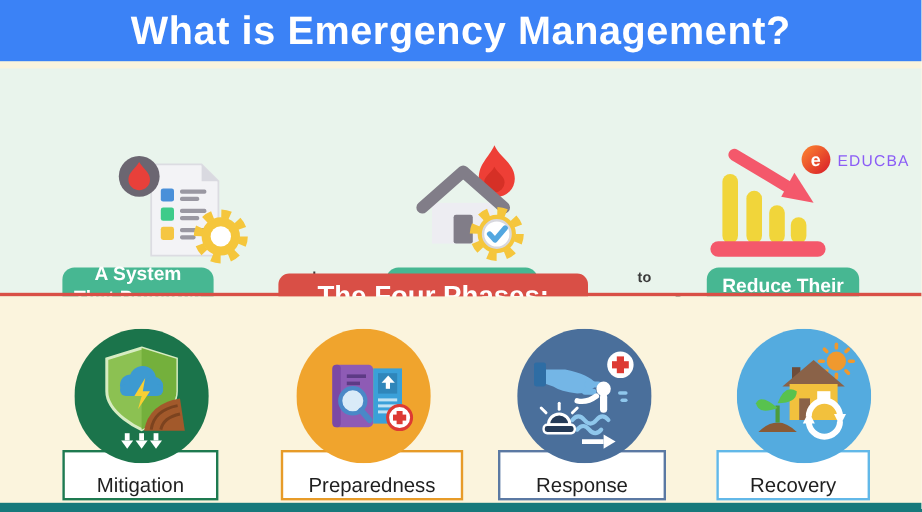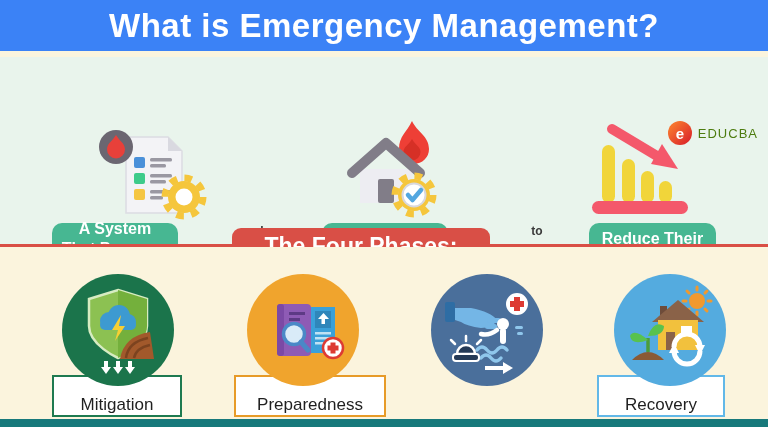--- a/index.html
+++ b/index.html
@@ -33,21 +33,21 @@
   .arrow { position:relative; height:16px; margin-top:7px; }
   .arrow .line { position:absolute; left:2px; right:13px; top:7px; height:3px; background:#121212; }
   .arrow .head { position:absolute; right:0; top:0; width:0; height:0;
     border-left:15px solid #121212; border-top:8px solid transparent; border-bottom:8px solid transparent; }
 
   
   .brand { position:absolute; right:10px; top:64px; display:flex; align-items:center; gap:6px; }
   .brand-logo { width:24px; height:24px; border-radius:50%;
     background:linear-gradient(135deg,#f6732e 20%,#dd2a2a 85%);
     color:#fff; font-weight:bold; font-size:15px; display:flex; align-items:center; justify-content:center; }
-  .brand-name { font-size:13px; color:#4d7c0f; letter-spacing:1px; }
+  .brand-name { font-size:13px; color:#8b5cf6; letter-spacing:1px; }
 
   
   .divider { position:absolute; left:0; top:244px; width:768px; height:3px; background:#d94f46; }
   .phases-banner { position:absolute; left:232px; top:228px; width:258px; height:37px;
     background:#d94f46; border-radius:9px; display:flex; align-items:center; justify-content:center; }
   .phases-banner span { color:#fff; font-size:23px; font-weight:bold; }
 
   
   .cream { position:absolute; left:0; top:247px; width:768px; height:172px; background:#fbf4dd; }
 
@@ -258,18 +258,21 @@
     <polygon points="81,71 91,71 86,81" fill="#fff"></polygon>
     <polygon points="55,79 65,79 60,69" fill="#fff"></polygon>
   </svg>
 
   <div class="phase-box pb-1">
     <span>Mitigation</span>
   </div>
   <div class="phase-box pb-2">
     <span>Preparedness</span>
   </div>
+  <div class="phase-box pb-3">
+    <span>Response</span>
+  </div>
   <div class="phase-box pb-4">
     <span>Recovery</span>
   </div>
 
   <div class="footer-strip"></div>
 </div>
 
 </body></html>

